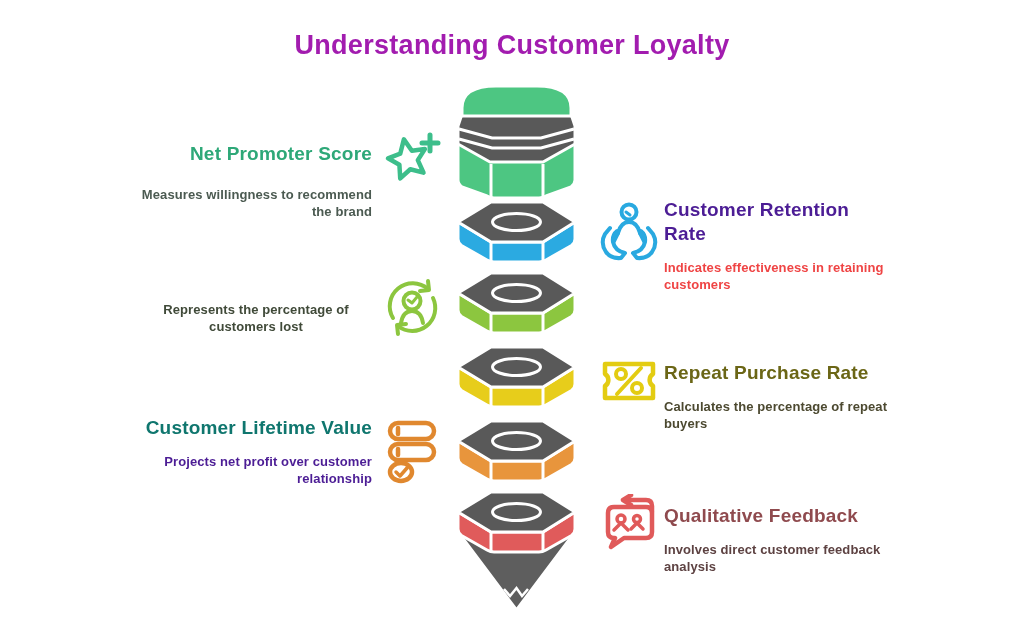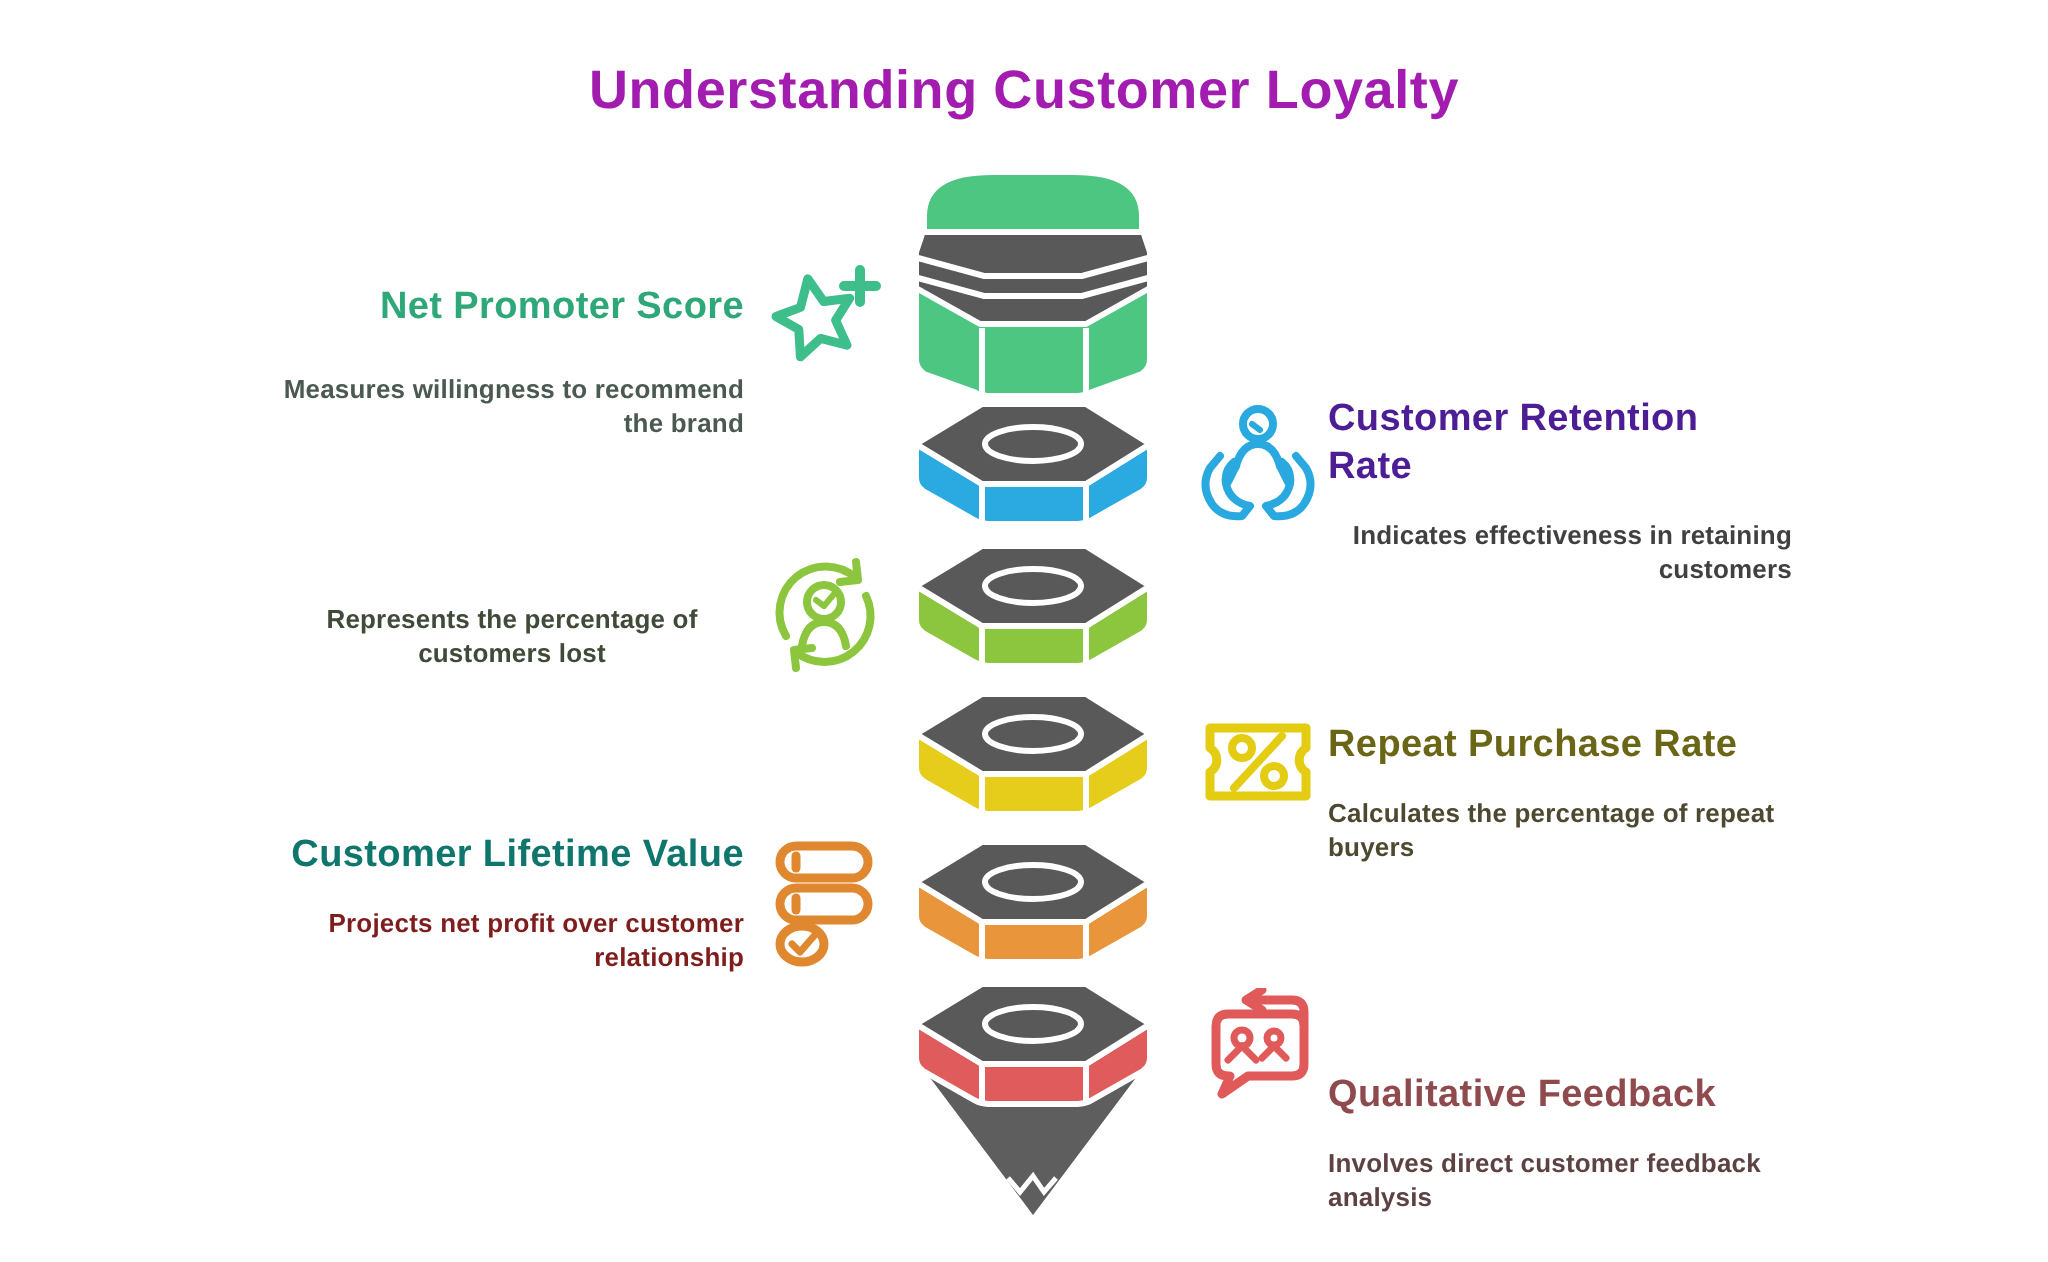--- a/index.html
+++ b/index.html
@@ -85,35 +85,35 @@
     <h2 style="color: rgb(46, 168, 120);">Net Promoter Score</h2>
     <p style="color: rgb(75, 90, 81); margin-top: 20px;">Measures willingness to recommend the brand</p>
   </div>
 
   <div class="callout left" style="top:288px">
     <p style="color: rgb(64, 74, 57); text-align: center;">Represents the percentage of customers lost</p>
   </div>
 
   <div class="callout left" style="top:416px">
     <h2 style="color: #0f766e;">Customer Lifetime Value</h2>
-    <p style="color: #7f1d1d;">Projects net profit over customer relationship</p>
+    <p style="color: #4c1d95;">Projects net profit over customer relationship</p>
   </div>
 
   <div class="callout right" style="top:198px">
     <h2 style="color: #4c1d95;">Customer Retention Rate</h2>
-    <p style="color: #404040; text-align: right;">Indicates effectiveness in retaining customers</p>
+    <p style="color: #ef4444;">Indicates effectiveness in retaining customers</p>
   </div>
 
   <div class="callout right" style="top:361px">
     <h2 style="color: rgb(107, 102, 22);">Repeat Purchase Rate</h2>
     <p style="color: rgb(76, 73, 48);">Calculates the percentage of repeat buyers</p>
   </div>
 
   <div class="callout right" style="top:504px">
-    <h2 style="color: rgb(143, 74, 78); margin-top: 32px;">Qualitative Feedback</h2>
+    <h2 style="color: rgb(143, 74, 78);">Qualitative Feedback</h2>
     <p style="color: rgb(93, 66, 66);">Involves direct customer feedback analysis</p>
   </div>
 
   <span class="icon" style="left:381px;top:128px">
     <svg width="62" height="62" viewBox="0 0 62 62" fill="none" stroke="currentColor" stroke-width="4.5" stroke-linejoin="round" stroke-linecap="round" style="color: rgb(61, 190, 139);">
       <path transform="rotate(-14 27 32)" d="M28,11 L33,24 L46,25.5 L36.5,34.5 L39,48 L27,41.5 L15,48 L17.5,34.5 L8,25.5 L21,24 Z"></path>
       <path stroke-width="5" d="M49,7 L49,23 M41,15 L57,15"></path>
     </svg>
   </span>
 

